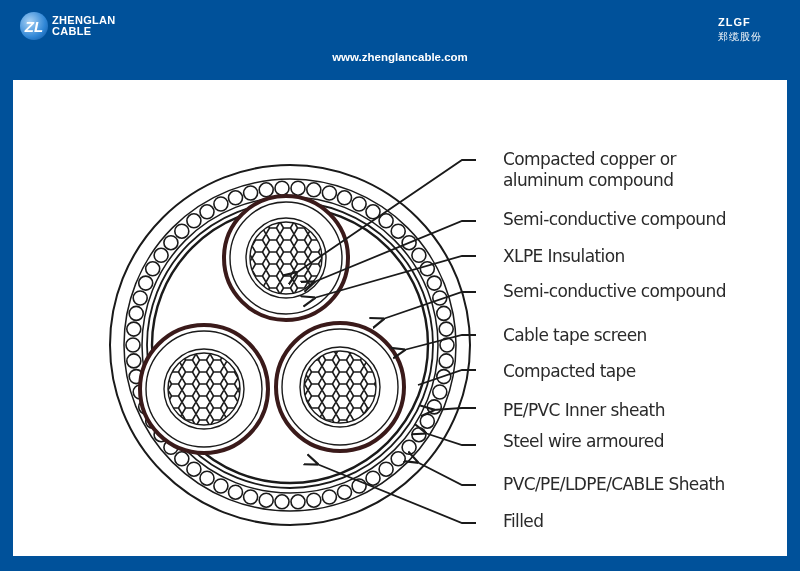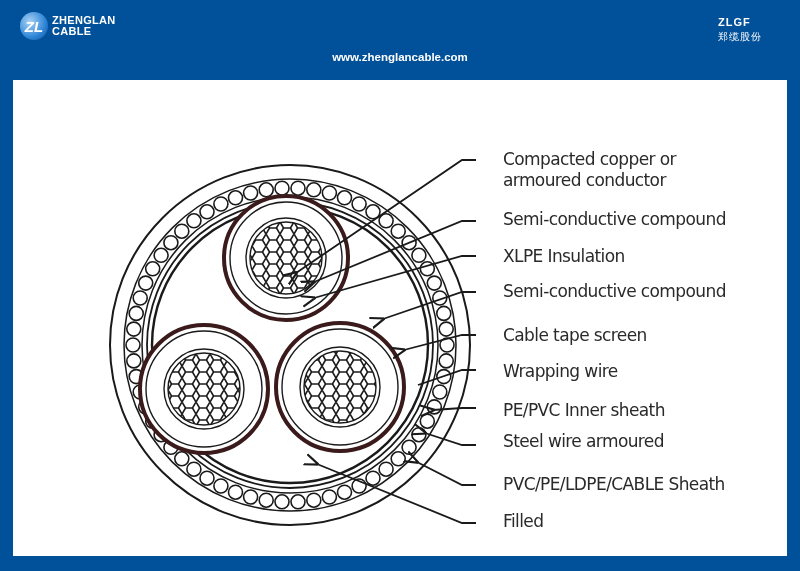--- a/index.html
+++ b/index.html
@@ -148,23 +148,23 @@
     <polyline points="476,370 462,370 418,385"></polyline>
     <polyline points="476,408 462,408 433,410" marker-end="url(#arr)"></polyline>
     <polyline points="476,445 462,445 425,433" marker-end="url(#arr)"></polyline>
     <polyline points="476,485 462,485 417,462" marker-end="url(#arr)"></polyline>
     <polyline points="476,523 462,523 317,464" marker-end="url(#arr)"></polyline>
   </g>
 </svg>
 
 <div class="label" style="top:149px;">
   <div>Compacted copper or</div>
-  <div>armoured conductor</div>
+  <div>aluminum compound</div>
 </div>
 <div class="label" style="top:209px;">Semi-conductive compound</div>
 <div class="label" style="top:246px;">XLPE Insulation</div>
 <div class="label" style="top:281px;">Semi-conductive compound</div>
 <div class="label" style="top:325px;">Cable tape  screen</div>
-<div class="label" style="top:361px;">Wrapping wire</div>
+<div class="label" style="top:361px;">Compacted tape</div>
 <div class="label" style="top:400px;">PE/PVC Inner sheath</div>
 <div class="label" style="top:431px;">Steel wire armoured</div>
 <div class="label" style="top:474px;">PVC/PE/LDPE/CABLE Sheath</div>
 <div class="label" style="top:511px;">Filled</div>
 
 </body></html>

